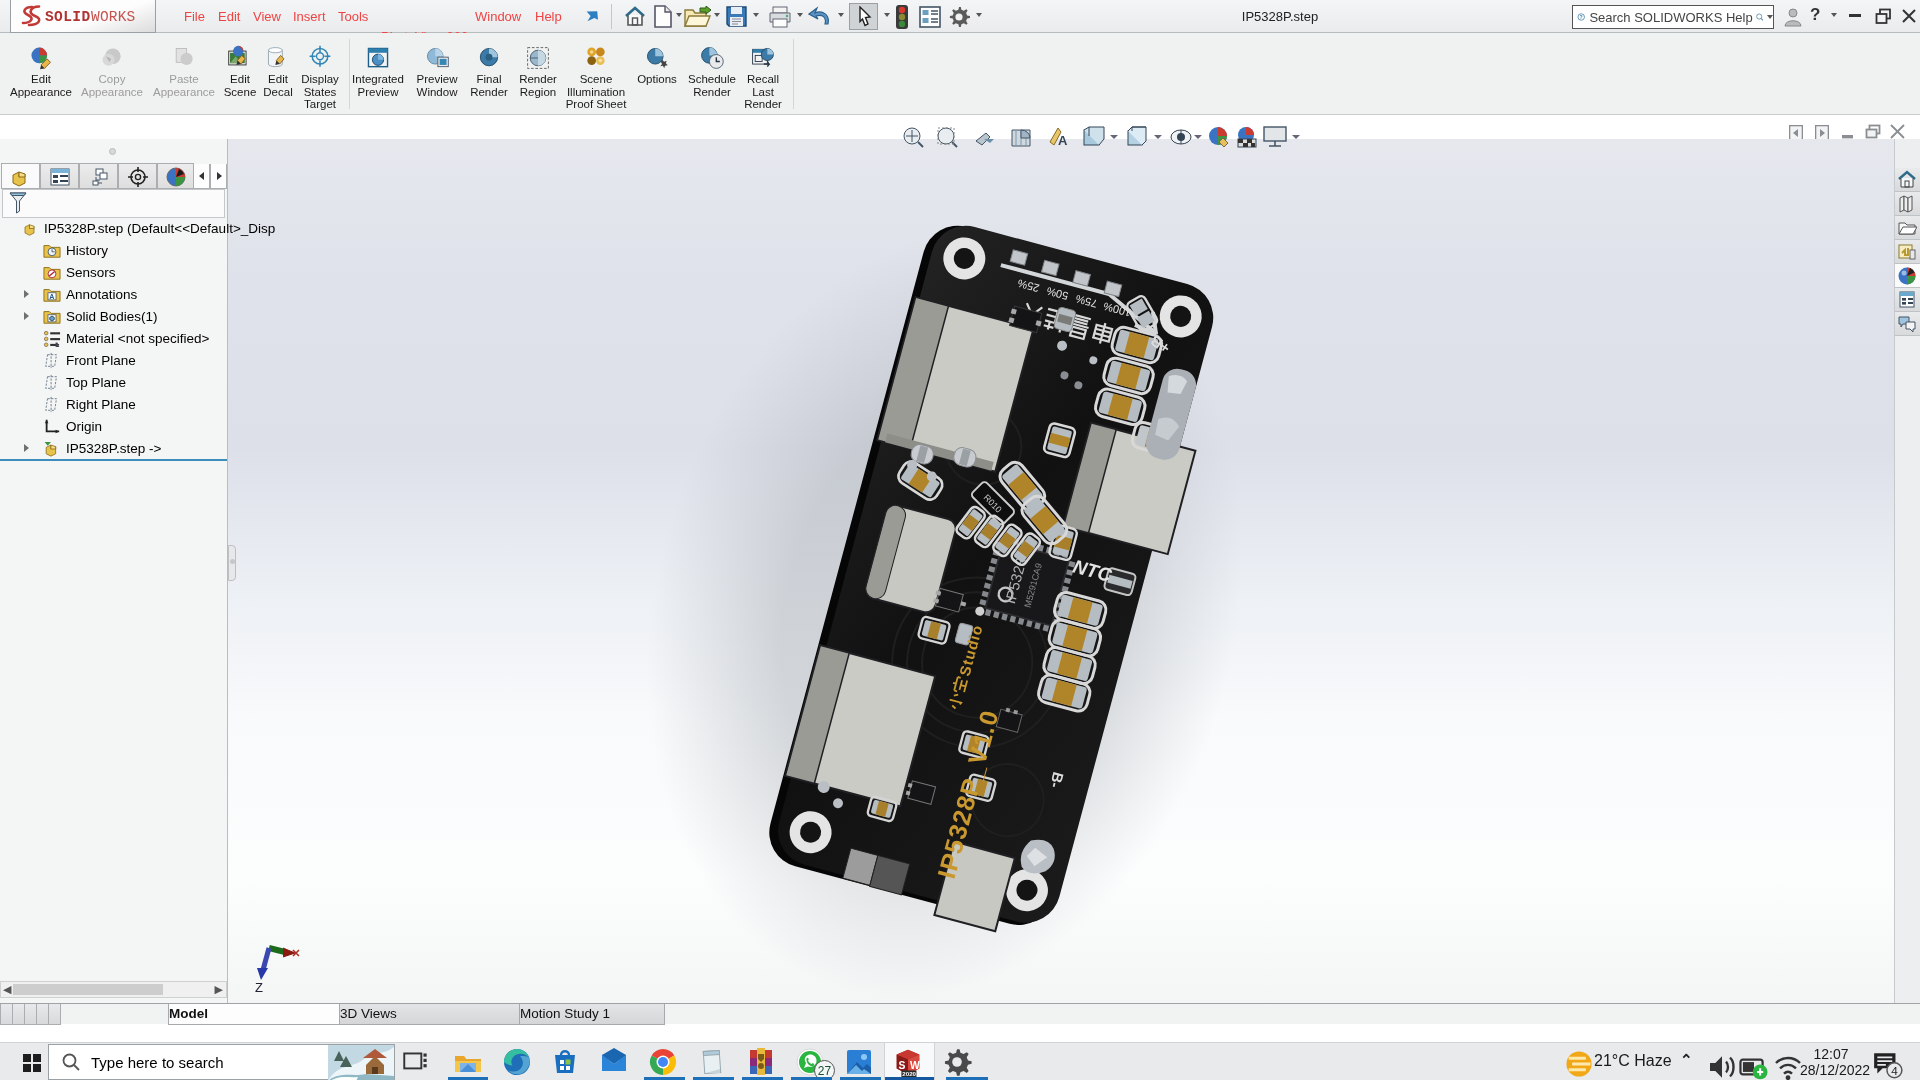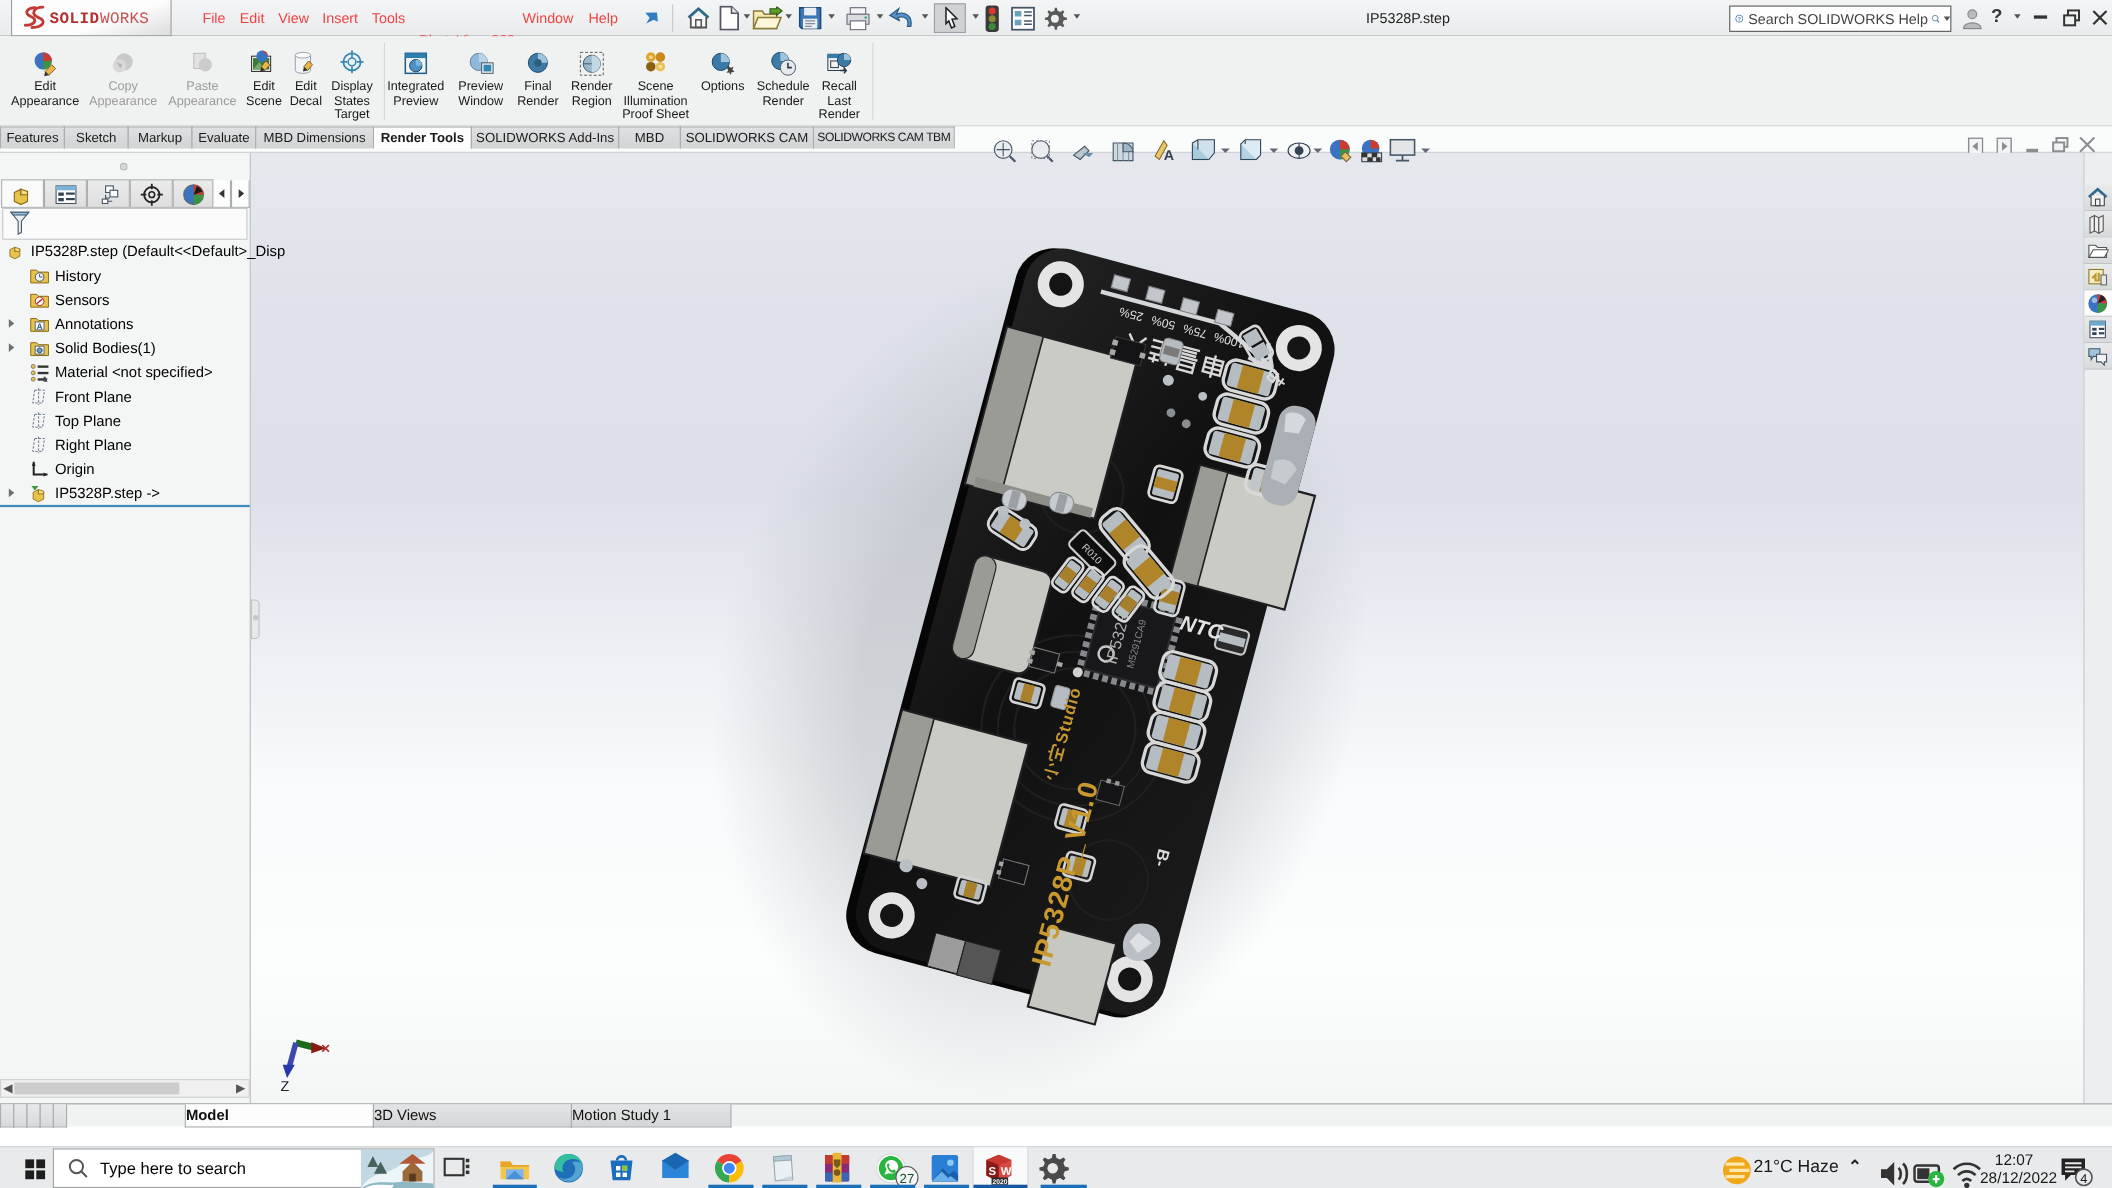--- a/index.html
+++ b/index.html
@@ -36,21 +36,21 @@
     background:linear-gradient(#e6e8ee 0%, #dfe2ea 16%, #dde0e9 36%, #eef1f5 54%, #f8fafb 67%, #fcfdfd 85%, #f4f5f5 100%); }
 
   
   #lpanel { left:0; top:139px; width:228px; height:864px; background:#f4f5f5; border-right:1px solid #b9bdc0; }
   #ptabs { position:absolute; left:0; top:24px; width:227px; height:26px; }
   .ptab { position:absolute; top:0; width:39px; height:26px; background:linear-gradient(#ececec,#dedede);
     border:1px solid #aaaeb1; }
   .ptab.active { background:#fafafa; }
   #filterrow { position:absolute; left:2px; top:50px; width:223px; height:29px; background:#fbfbfb; border:1px solid #c4c8ca; }
   #tree { position:absolute; left:0; top:79px; width:227px; }
-  .titem { position:relative; height:22px; font-size:13.5px; color:#000; white-space:nowrap; }
+  .titem { position:relative; height:22px; font-size:13.5px; color:#000; white-space:nowrap;margin-left:16px; }
   .titem .arr { position:absolute; left:8px; top:6px; width:0; height:0; border-left:5px solid #707070; border-top:4px solid transparent; border-bottom:4px solid transparent; }
   .titem .ico { position:absolute; top:2px; }
   .titem .txt { position:absolute; top:3px; }
 
   
   #rpane { left:1894px; top:139px; width:26px; height:864px; background:#eceef0; border-left:1px solid #c6cacc; }
   .rpbtn { position:absolute; left:0px; width:25px; height:24px; background:linear-gradient(#e8eaec,#d8dadc); border-bottom:1px solid #bfc3c5; }
   .rpbtn.active { background:#fbfbfb; }
 
   
@@ -308,32 +308,20 @@
         <rect x="3" y="5" width="17" height="4" fill="#2e7fae"></rect>
         <rect x="6" y="12" width="8" height="7" fill="none" stroke="#234"></rect>
         <circle cx="20" cy="11" r="7" fill="#3c7ba8" stroke="#1c4560"></circle>
         <path d="M20 4 A7 7 0 0 1 27 11 L20 11 Z" fill="#9fc4dd"></path>
         <path d="M16 22 l6 0 -2 -3 M22 22 l-2 3" stroke="#234" stroke-width="1.6" fill="none"></path>
       </svg>
       Recall<br>Last<br>Render
     </div>
   </div>
 
-  <div id="cmtabs" class="abs">
-    <div class="cmtab" style="left:0px;width:59px;">Features</div>
-    <div class="cmtab" style="left:58px;width:59px;">Sketch</div>
-    <div class="cmtab" style="left:116px;width:59px;">Markup</div>
-    <div class="cmtab" style="left:174px;width:59px;">Evaluate</div>
-    <div class="cmtab" style="left:232px;width:108px;">MBD Dimensions</div>
-    <div class="cmtab active" style="left:339px;width:90px;">Render Tools</div>
-    <div class="cmtab" style="left:428px;width:135px;">SOLIDWORKS Add-Ins</div>
-    <div class="cmtab" style="left:562px;width:57px;">MBD</div>
-    <div class="cmtab" style="left:618px;width:122px;">SOLIDWORKS CAM</div>
-    <div class="cmtab" style="left:739px;width:129px;font-size:11px;letter-spacing:-0.4px;">SOLIDWORKS CAM TBM</div>
-  </div>
   <svg class="abs" style="left:1789px;top:125px;" width="14" height="16" viewBox="0 0 14 16">
       <rect x="0.5" y="0.5" width="13" height="15" fill="#f2f3f4" stroke="#8a8e92" stroke-width="1.6"></rect>
       <path d="M9 4 L4 8 L9 12 Z" fill="#8a8e92"></path>
     </svg>
   <svg class="abs" style="left:1815px;top:125px;" width="14" height="16" viewBox="0 0 14 16">
       <rect x="0.5" y="0.5" width="13" height="15" fill="#f2f3f4" stroke="#8a8e92" stroke-width="1.6"></rect>
       <path d="M5 4 L10 8 L5 12 Z" fill="#8a8e92"></path>
     </svg>
   <svg class="abs" style="left:1842px;top:135px;" width="11" height="4" viewBox="0 0 11 4">
       <rect width="11" height="3.4" fill="#8a8e92"></rect>

